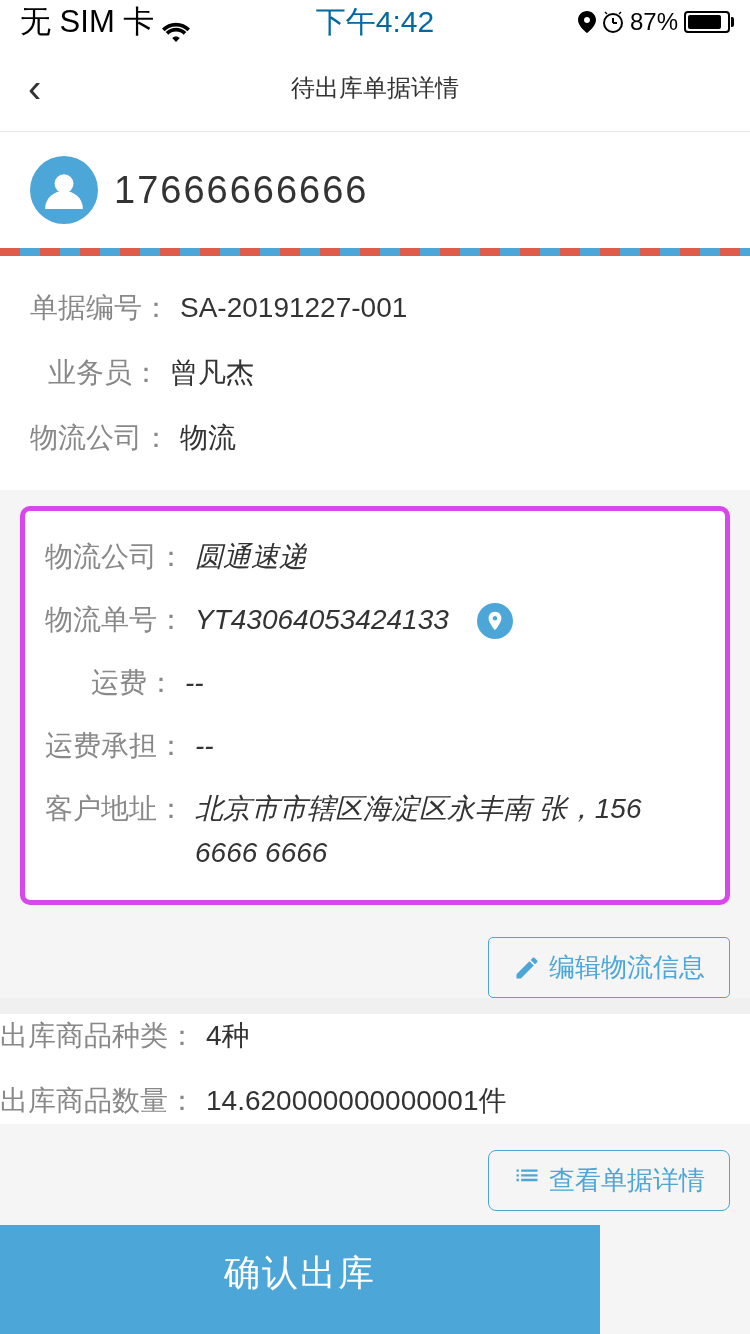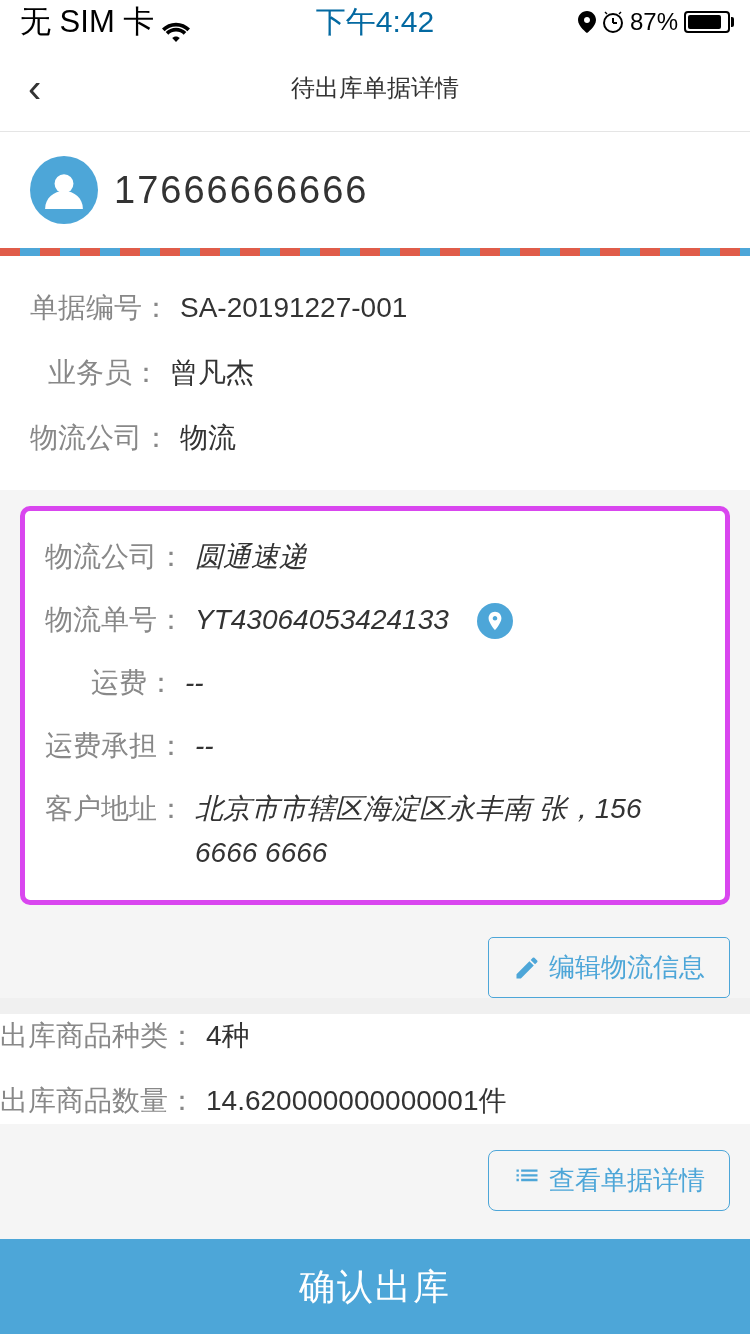--- a/index.html
+++ b/index.html
@@ -293,23 +293,23 @@
     .bottom-spacer {
       height: 200px;
       background: #f5f5f5;
     }
 
     
     .confirm-btn-wrap {
       position: fixed;
       bottom: 0;
       left: 0;
-      width: 750px;
+      width: 600px;
       background: #4da6d8;
-      padding: 24px 0 22px;
+      padding: 24px 0 36px;
       display: flex;
       align-items: center;
       justify-content: center;
       cursor: pointer;
     }
     .confirm-btn-text {
       color: #fff;
       font-size: 36px;
       font-weight: 500;
       letter-spacing: 2px;

